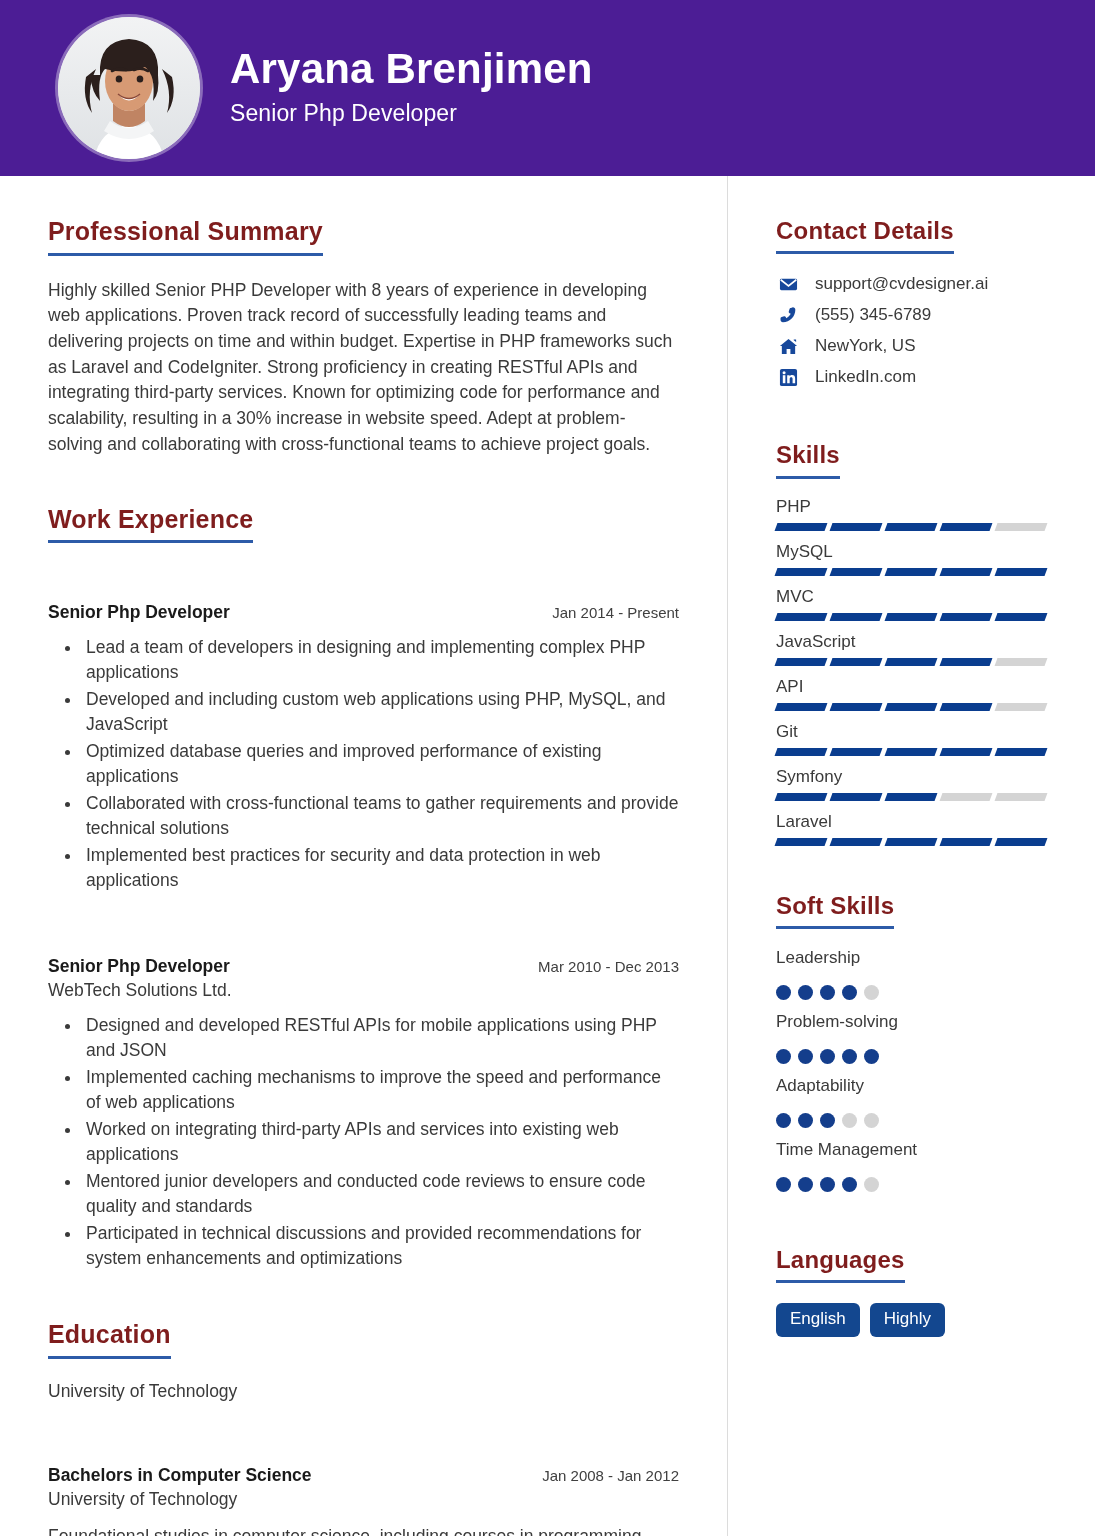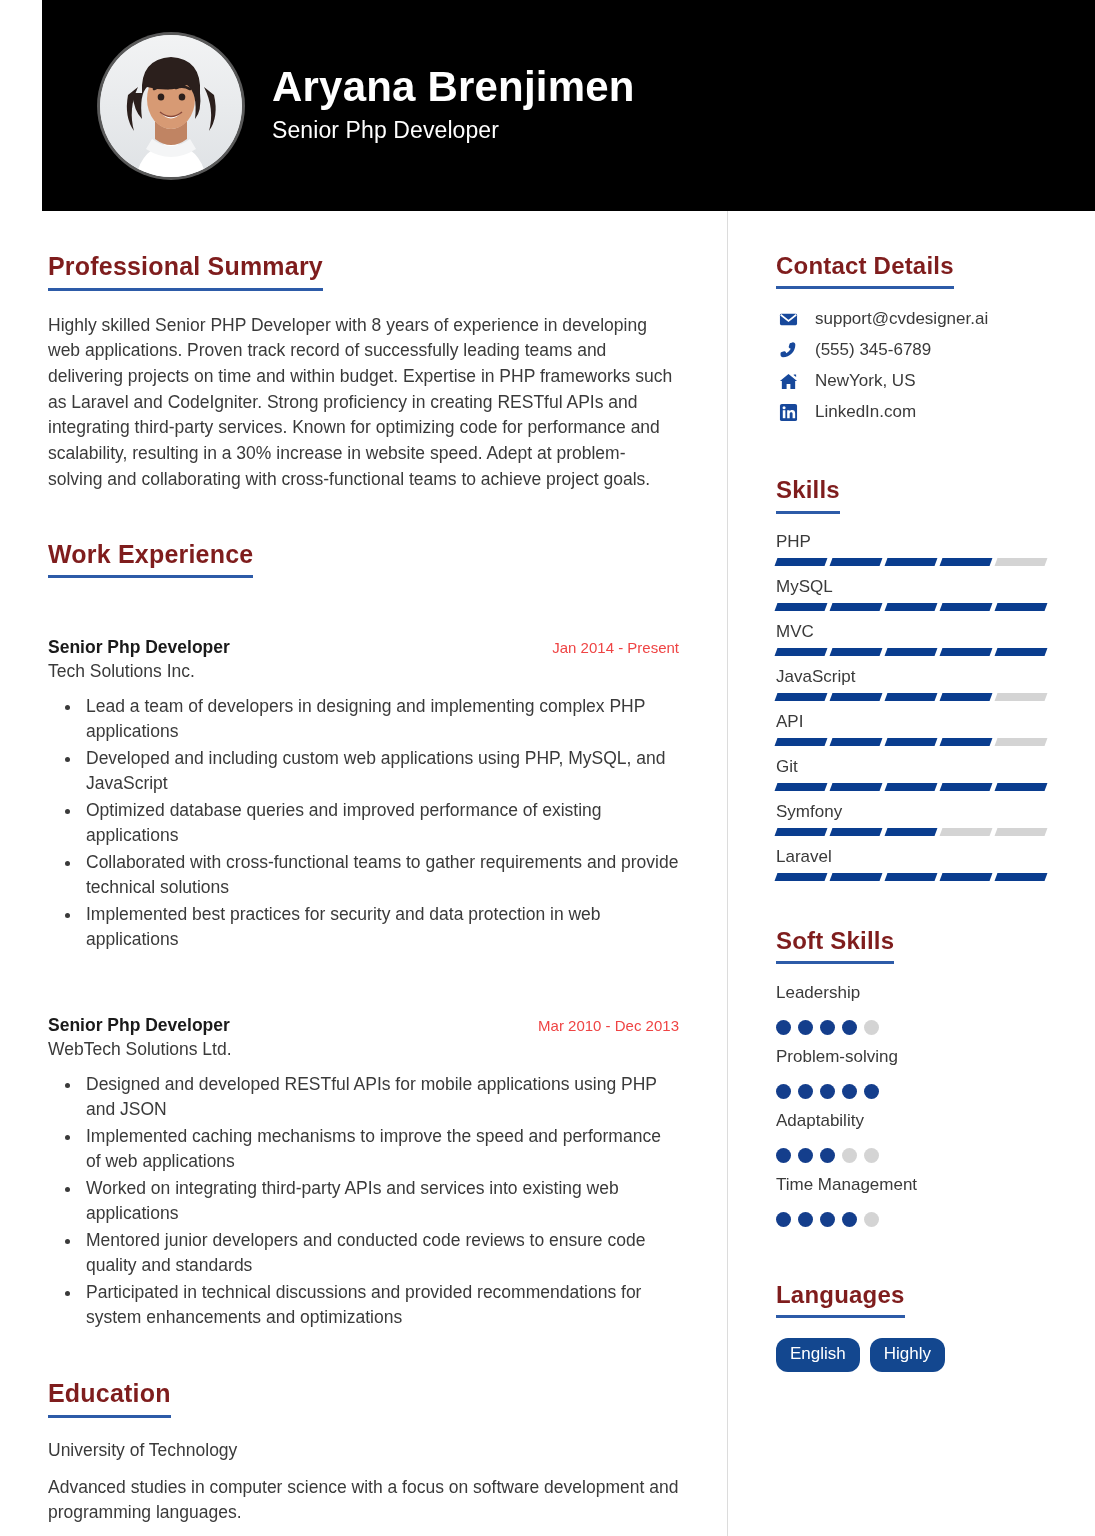--- a/index.html
+++ b/index.html
@@ -13,26 +13,25 @@
     position: relative;
     width: 1095px;
     min-height: 1536px;
     background: #ffffff;
     overflow: hidden;
   }
 
   
   .header {
     position: relative;
-    height: 211px;
-    background: #000000;
+    height: 176px;
+    background: #4c1d95;
     display: flex;
     align-items: center;
     padding-left: 58px;
-    margin-left: 42px;
   }
   .avatar {
     width: 142px;
     height: 142px;
     border-radius: 50%;
     overflow: hidden;
     flex: 0 0 auto;
     background: #e9ecef;
     position: relative;
     box-shadow: 0 0 0 3px rgba(255,255,255,0.35);
@@ -103,21 +102,21 @@
     align-items: baseline;
     gap: 16px;
   }
   .entry-role {
     font-size: 17.5px;
     font-weight: bold;
     color: #1a1a1a;
   }
   .entry-dates {
     font-size: 15px;
-    color: #ef4444;
+    color: #404040;
     white-space: nowrap;
     flex: 0 0 auto;
     margin-top: 39px;
   }
   .entry-org {
     font-size: 17.5px;
     color: #3a3a3a;
     margin-top: 3px;
   }
   .bullets {
@@ -219,21 +218,21 @@
     margin-top: 20px;
     display: flex;
     flex-wrap: wrap;
     gap: 10px;
   }
   .lang-chip {
     background: #13478F;
     color: #ffffff;
     font-size: 17px;
     padding: 7px 14px 8px 14px;
-    border-radius: 12px;
+    border-radius: 6px;
     line-height: 1.1;
   }
 </style>
 </head>
 <body>
 
 <div class="page">
 
   <div class="header">
     <div class="avatar">
@@ -286,21 +285,20 @@
 
       <div class="sec">
         <div class="sec-head">Work Experience</div>
         <div class="sec-body">
 
           <div class="entry">
             <div class="entry-top">
               <div class="entry-role">Senior Php Developer</div>
               <div class="entry-dates">Jan 2014 - Present</div>
             </div>
-            <div class="entry-org">Tech Solutions Inc.</div>
             <ul class="bullets">
               <li>Lead a team of developers in designing and implementing complex PHP applications</li>
               <li>Developed and including custom web applications using PHP, MySQL, and JavaScript</li>
               <li>Optimized database queries and improved performance of existing applications</li>
               <li>Collaborated with cross-functional teams to gather requirements and provide technical solutions</li>
               <li>Implemented best practices for security and data protection in web applications</li>
             </ul>
           </div>
 
           <div class="entry">
@@ -322,21 +320,20 @@
       </div>
 
       <div class="section-gap lg"></div>
 
       <div class="sec">
         <div class="sec-head">Education</div>
         <div class="sec-body">
 
           <div class="entry">
             <div class="entry-org">University of Technology</div>
-            <p class="entry-desc">Advanced studies in computer science with a focus on software development and programming languages.</p>
           </div>
 
           <div class="entry">
             <div class="entry-top">
               <div class="entry-role">Bachelors in Computer Science</div>
               <div class="entry-dates">Jan 2008 - Jan 2012</div>
             </div>
             <div class="entry-org">University of Technology</div>
             <p class="entry-desc">Foundational studies in computer science, including courses in programming, algorithms, and data structures.</p>
           </div>

